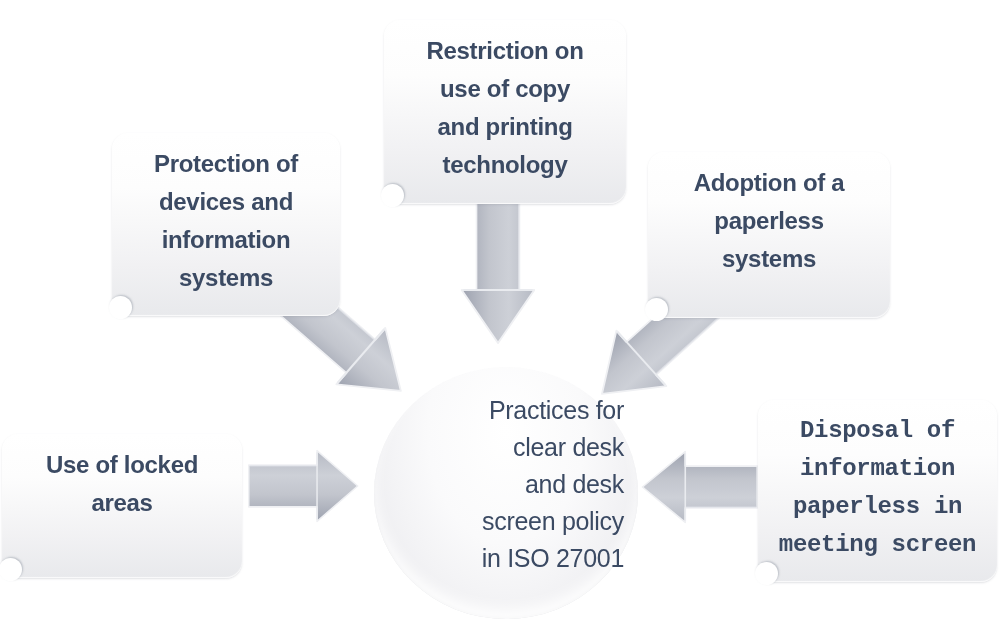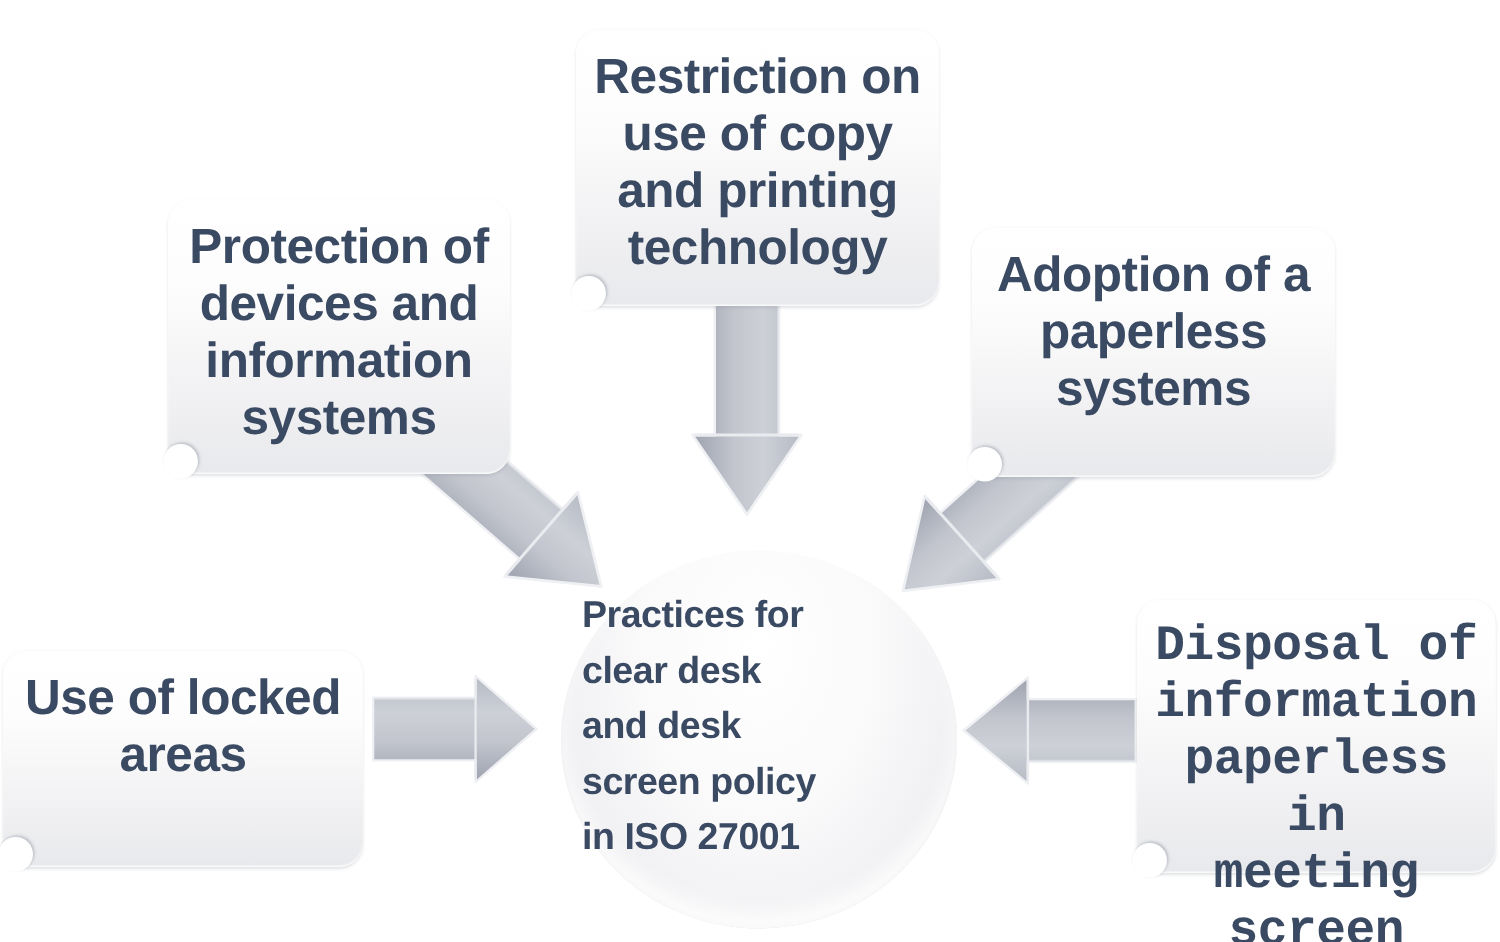--- a/index.html
+++ b/index.html
@@ -21,35 +21,35 @@
   
   .ellipse{
     position:absolute;left:374px;top:367px;width:264px;height:252px;
     border-radius:50%;
     background:radial-gradient(ellipse at 50% 26%, #ffffff 0%, #fafafb 42%, #ededf0 82%, var(--ellipse-bottom) 100%);
     box-shadow:inset 0 -10px 14px rgba(255,255,255,0.9), inset 0 -2px 2px rgba(185,188,196,0.35);
     z-index:1;
   }
   .center-text{
     position:absolute;left:388px;top:392px;width:236px;
-    z-index:4;text-align:left;
-    color:var(--text);font-weight:bold;font-size:25px;line-height:37px;
+    z-index:4;text-align:right;
+    color:var(--text);font-weight:normal;font-size:25px;line-height:37px;
     letter-spacing:-0.3px;
   }
 
   
   .node{
     position:absolute;z-index:3;
     border-radius:16px;
     background:linear-gradient(180deg,#ffffff 0%,#fdfdfd 30%,#f1f1f3 72%,var(--box-bottom) 100%);
     box-shadow:0 1px 2px rgba(140,145,155,0.25), inset 0 -1px 1px rgba(255,255,255,0.8);
   }
   .node .label{
     padding:12px 6px 0 6px;text-align:center;
-    color:var(--text);font-weight:bold;font-size:33px;line-height:38px;
+    color:var(--text);font-weight:bold;font-size:24px;line-height:38px;
     letter-spacing:-0.3px;
   }
   .fold{
     position:absolute;left:-3px;bottom:-3px;width:23px;height:23px;
     background:#ffffff;border-radius:50%;
     box-shadow:1px -1px 2px rgba(150,156,168,0.55);
   }
   .node-top{left:384px;top:20px;width:242px;height:184px;}
   .node-upper-left{left:112px;top:133px;width:228px;height:183px;}
   .node-upper-right{left:648px;top:152px;width:242px;height:166px;}

